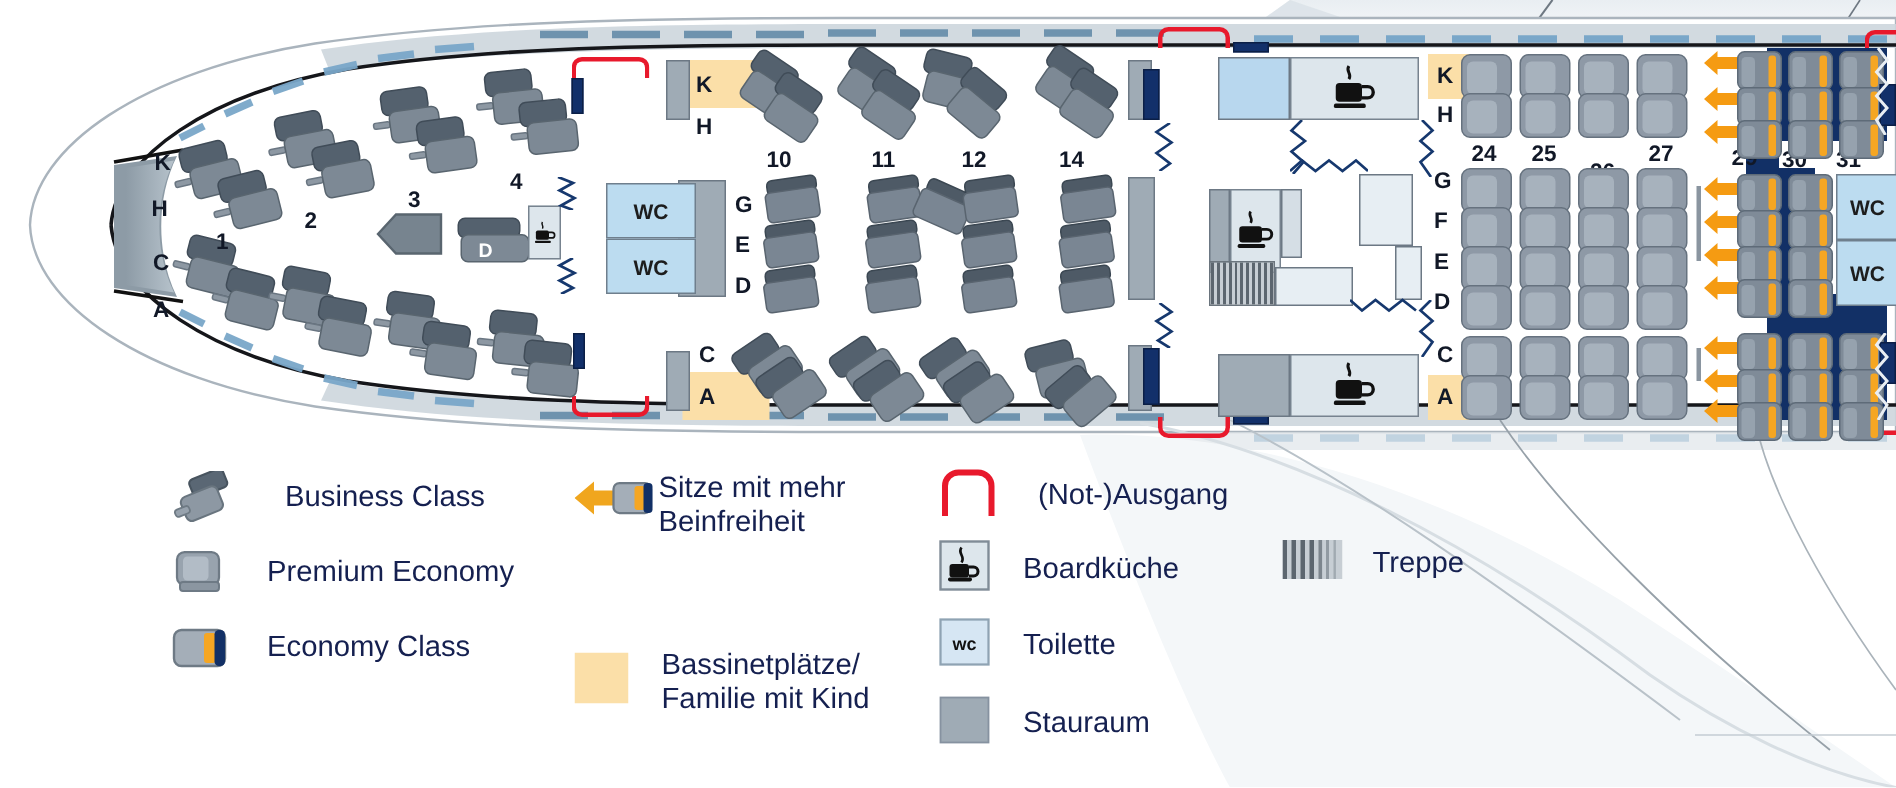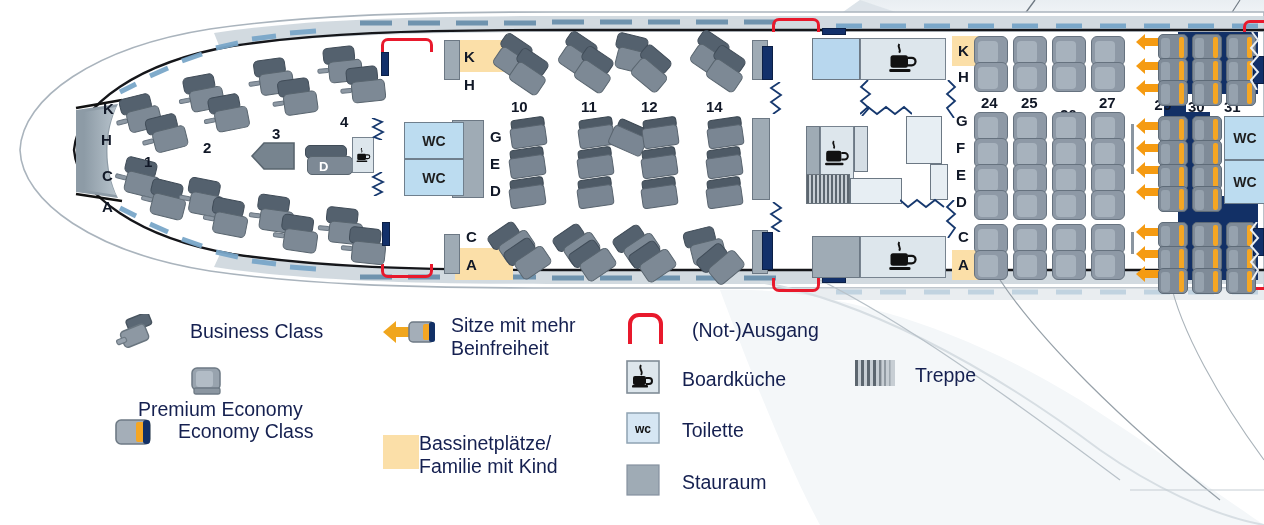--- a/index.html
+++ b/index.html
@@ -782,21 +782,21 @@
           <g transform="rotate(-22 23 17)">
             <rect x="16" y="3" width="24" height="13" rx="3" fill="#5a6774" stroke="#48545f" stroke-width="1.4"></rect>
             <rect x="6" y="12" width="26" height="17" rx="4" fill="#8d98a3" stroke="#69757f" stroke-width="1.4"></rect>
             <rect x="0" y="18" width="10" height="5" rx="2" fill="#97a2ad" stroke="#6e7a84" stroke-width="1.2"></rect>
           </g>
         </svg>
       </span>
       <span class="lg-txt" style="margin-left:30px;">Business Class</span>
     </div>
 
-    <div class="lg-item" style="left:114px; top:64px;flex-direction:column;">
+    <div class="lg-item" style="left:114px; top:64px;">
       <span class="lg-ico ic-pe">
         <svg width="40" height="34" viewBox="0 0 40 34">
           <rect x="4" y="4" width="28" height="22" rx="5" fill="#98a3ae" stroke="#6e7a85" stroke-width="1.5"></rect>
           <rect x="8" y="7" width="17" height="16" rx="3" fill="#b2bcc6"></rect>
           <rect x="6" y="24" width="26" height="6" rx="2" fill="#8b96a1" stroke="#6e7a85" stroke-width="1.3"></rect>
         </svg>
       </span>
       <span class="lg-txt" style="margin-left:24px;">Premium Economy</span>
     </div>
 
@@ -813,32 +813,32 @@
 
     <div class="lg-item" style="left:383px; top:14px; align-items:flex-start;">
       <span class="lg-ico" style="margin-top:4px;">
         <svg width="56" height="28" viewBox="0 0 56 28">
           <path d="M0 14 L13 3 L13 9 L26 9 L26 19 L13 19 L13 25 Z" fill="#f0a61e"></path>
           <rect x="26" y="4" width="25" height="20" rx="4" fill="#a4aeb8" stroke="#6e7a85" stroke-width="1.5"></rect>
           <rect x="40" y="6" width="7" height="16" rx="2" fill="#f5a623"></rect>
           <rect x="46" y="4" width="6" height="20" rx="2.5" fill="#123066"></rect>
         </svg>
       </span>
-      <span class="lg-txt" style="margin-left:12px;">Sitze mit mehr
+      <span class="lg-txt" style="">Sitze mit mehr
 Beinfreiheit</span>
     </div>
 
 
     <div class="lg-item" style="left:383px; top:132px; align-items:flex-start;">
       <span class="lg-ico" style="margin-top:3px;">
         <svg width="36" height="34" viewBox="0 0 36 34">
             <rect x="0" y="0" width="36" height="34" fill="#fbdfa8"></rect>
           </svg>
       </span>
-      <span class="lg-txt" style="">Bassinetplätze/
+      <span class="lg-txt" style="margin-left:22px;">Bassinetplätze/
 Familie mit Kind</span>
     </div>
 
     <div class="lg-item" style="left:626px; top:12px;">
       <span class="lg-ico">
         <svg width="44" height="32" viewBox="0 0 44 32">
           <path d="M4 32 L4 12 A9 9 0 0 1 13 3 L26 3 A9 9 0 0 1 35 12 L35 32" fill="none" stroke="#e8192c" stroke-width="4"></path>
         </svg>
       </span>
       <span class="lg-txt" style="margin-left:22px;">(Not-)Ausgang</span>

